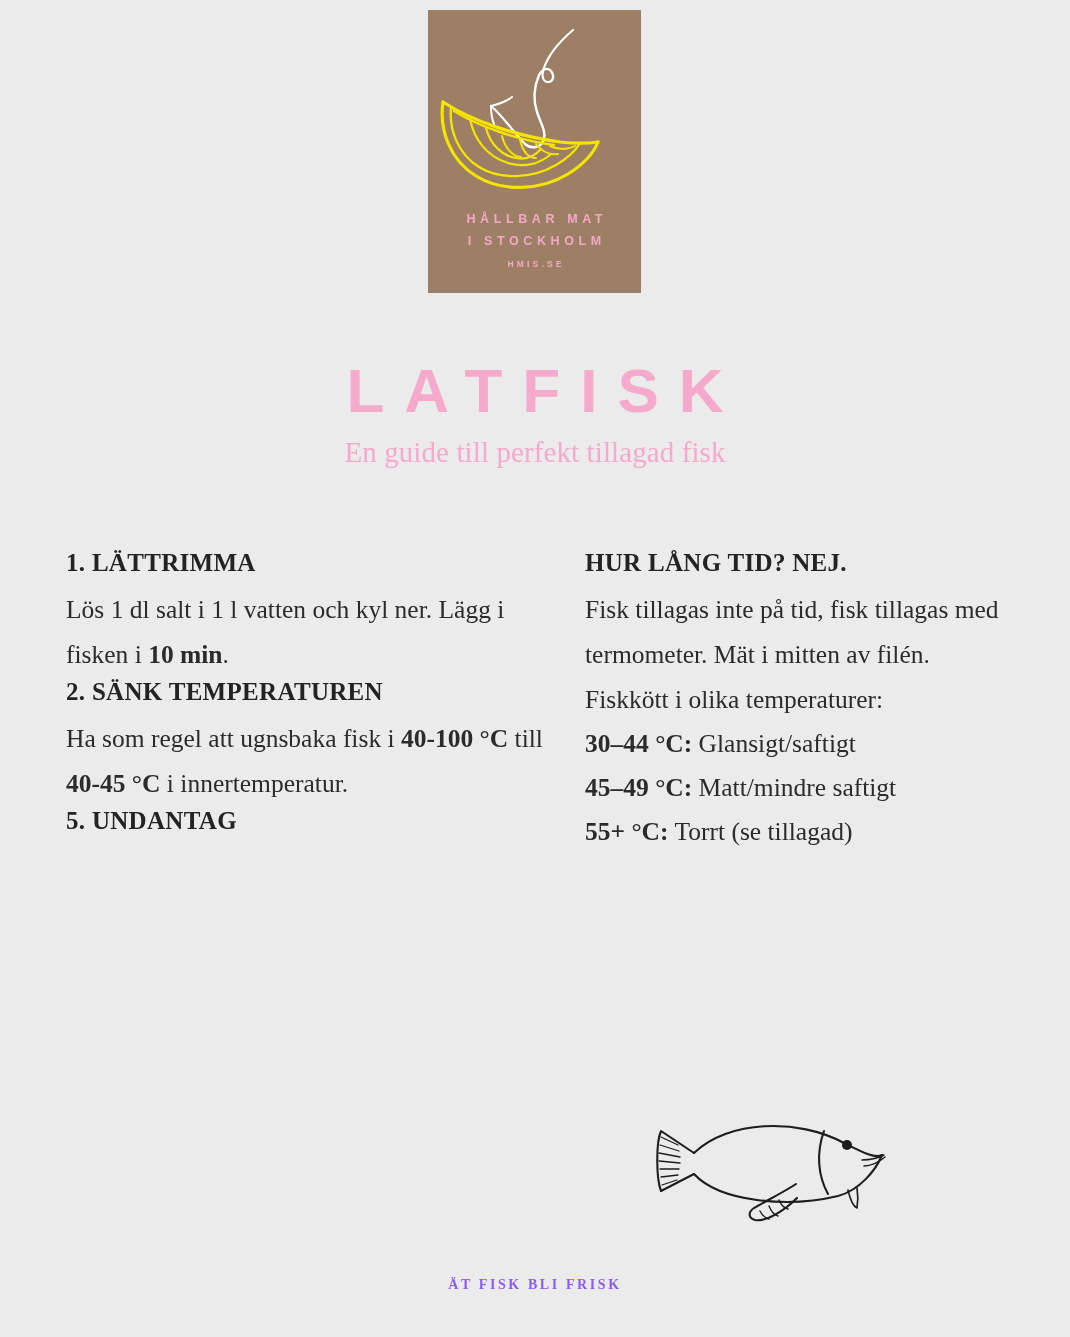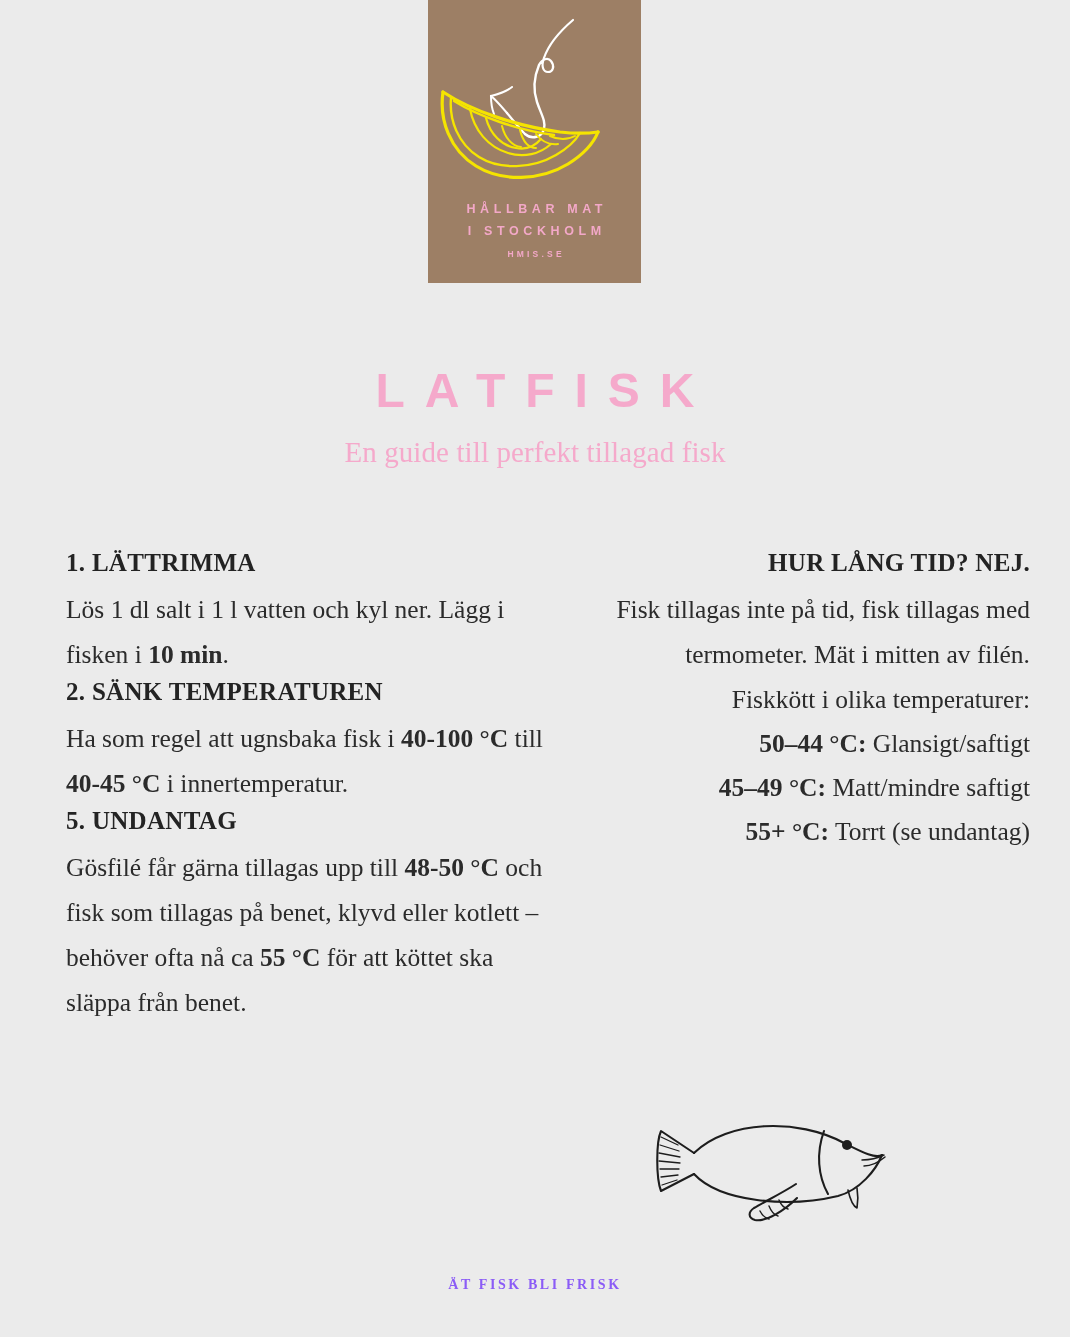--- a/index.html
+++ b/index.html
@@ -14,21 +14,21 @@
     color: #2b2b2b;
     position: relative;
     overflow: hidden;
     -webkit-font-smoothing: antialiased;
   }
 
   
   .logo-card {
     position: absolute;
     left: 428px;
-    top: 0;
+    top: 10px;
     width: 213px;
     height: 283px;
     background: #9d7f65;
     overflow: hidden;
   }
   .logo-art {
     position: absolute;
     left: 0;
     top: 8px;
     width: 213px;
@@ -64,21 +64,21 @@
   
   .masthead {
     position: absolute;
     left: 0;
     right: 0;
     top: 352px;
     text-align: center;
   }
   .main-title {
     font-family: "Liberation Sans", sans-serif;
-    font-size: 48px;
+    font-size: 62px;
     font-weight: 700;
     letter-spacing: 20px;
     text-indent: 20px;
     color: #f5a9cb;
     line-height: 78px;
     margin: 0;
   }
   .subtitle {
     font-family: "Liberation Serif", serif;
     font-size: 29px;
@@ -97,21 +97,21 @@
     top: 548px;
     left: 0;
     width: 963px;
     height: 700px;
   }
   .col {
     position: absolute;
     top: 0;
   }
   .col-left  { left: 66px;  width: 480px; }
-  .col-right { left: 585px; width: 445px; text-align: right; }
+  .col-right { left: 585px; width: 445px; }
 
   .sec-head {
     font-family: "Liberation Serif", serif;
     font-size: 25px;
     font-weight: 700;
     color: #232323;
     letter-spacing: 0.3px;
     margin: 0 0 9px 0;
     line-height: 30px;
   }
@@ -219,36 +219,35 @@
     <div>
       <h2 class="sec-head">1. LÄTTRIMMA</h2>
       <p class="sec-body">Lös 1 dl salt i 1 l vatten och kyl ner. Lägg i fisken i <b>10 min</b>.</p>
     </div>
     <div>
       <h2 class="sec-head">2. SÄNK TEMPERATUREN</h2>
       <p class="sec-body">Ha som regel att ugnsbaka fisk i <b>40-100 °C</b> till <b>40-45 °C</b> i innertemperatur.</p>
     </div>
     <div>
       <h2 class="sec-head">5. UNDANTAG</h2>
-      <p class="sec-body">Gösfilé får gärna tillagas upp till <b>48-50 °C</b> och fisk som tillagas på benet, klyvd eller kotlett – behöver ofta nå ca <b>55 °C</b> för att köttet ska släppa från benet.</p>
     </div>
   </div>
 
   <div class="col col-right">
     <div>
       <h2 class="sec-head">HUR LÅNG TID? NEJ.</h2>
       <p class="sec-body">Fisk tillagas inte på tid, fisk tillagas med termometer. Mät i mitten av filén.</p>
     </div>
     <div>
       <p class="sec-body">Fiskkött i olika temperaturer:</p>
     </div>
     <ul class="temp-list">
-        <li class="temp-item"><span class="temp-range">50–44 °C:</span><span class="temp-desc"> Glansigt/saftigt</span></li>
+        <li class="temp-item"><span class="temp-range">30–44 °C:</span><span class="temp-desc"> Glansigt/saftigt</span></li>
         <li class="temp-item"><span class="temp-range">45–49 °C:</span><span class="temp-desc"> Matt/mindre saftigt</span></li>
-        <li class="temp-item"><span class="temp-range">55+ °C:</span><span class="temp-desc"> Torrt (se undantag)</span></li>
+        <li class="temp-item"><span class="temp-range">55+ °C:</span><span class="temp-desc"> Torrt (se tillagad)</span></li>
       </ul>
   </div>
 
 </div>
 
 <div class="fish-wrap">
   <svg viewBox="0 0 250 135" width="250" height="135">
     <g fill="none" stroke="#1d1d1d" stroke-width="2.1" stroke-linecap="round" stroke-linejoin="round">
 
       <path d="M46 55 C 80 22, 150 20, 196 45 C 214 54, 227 61, 234 57"></path>

